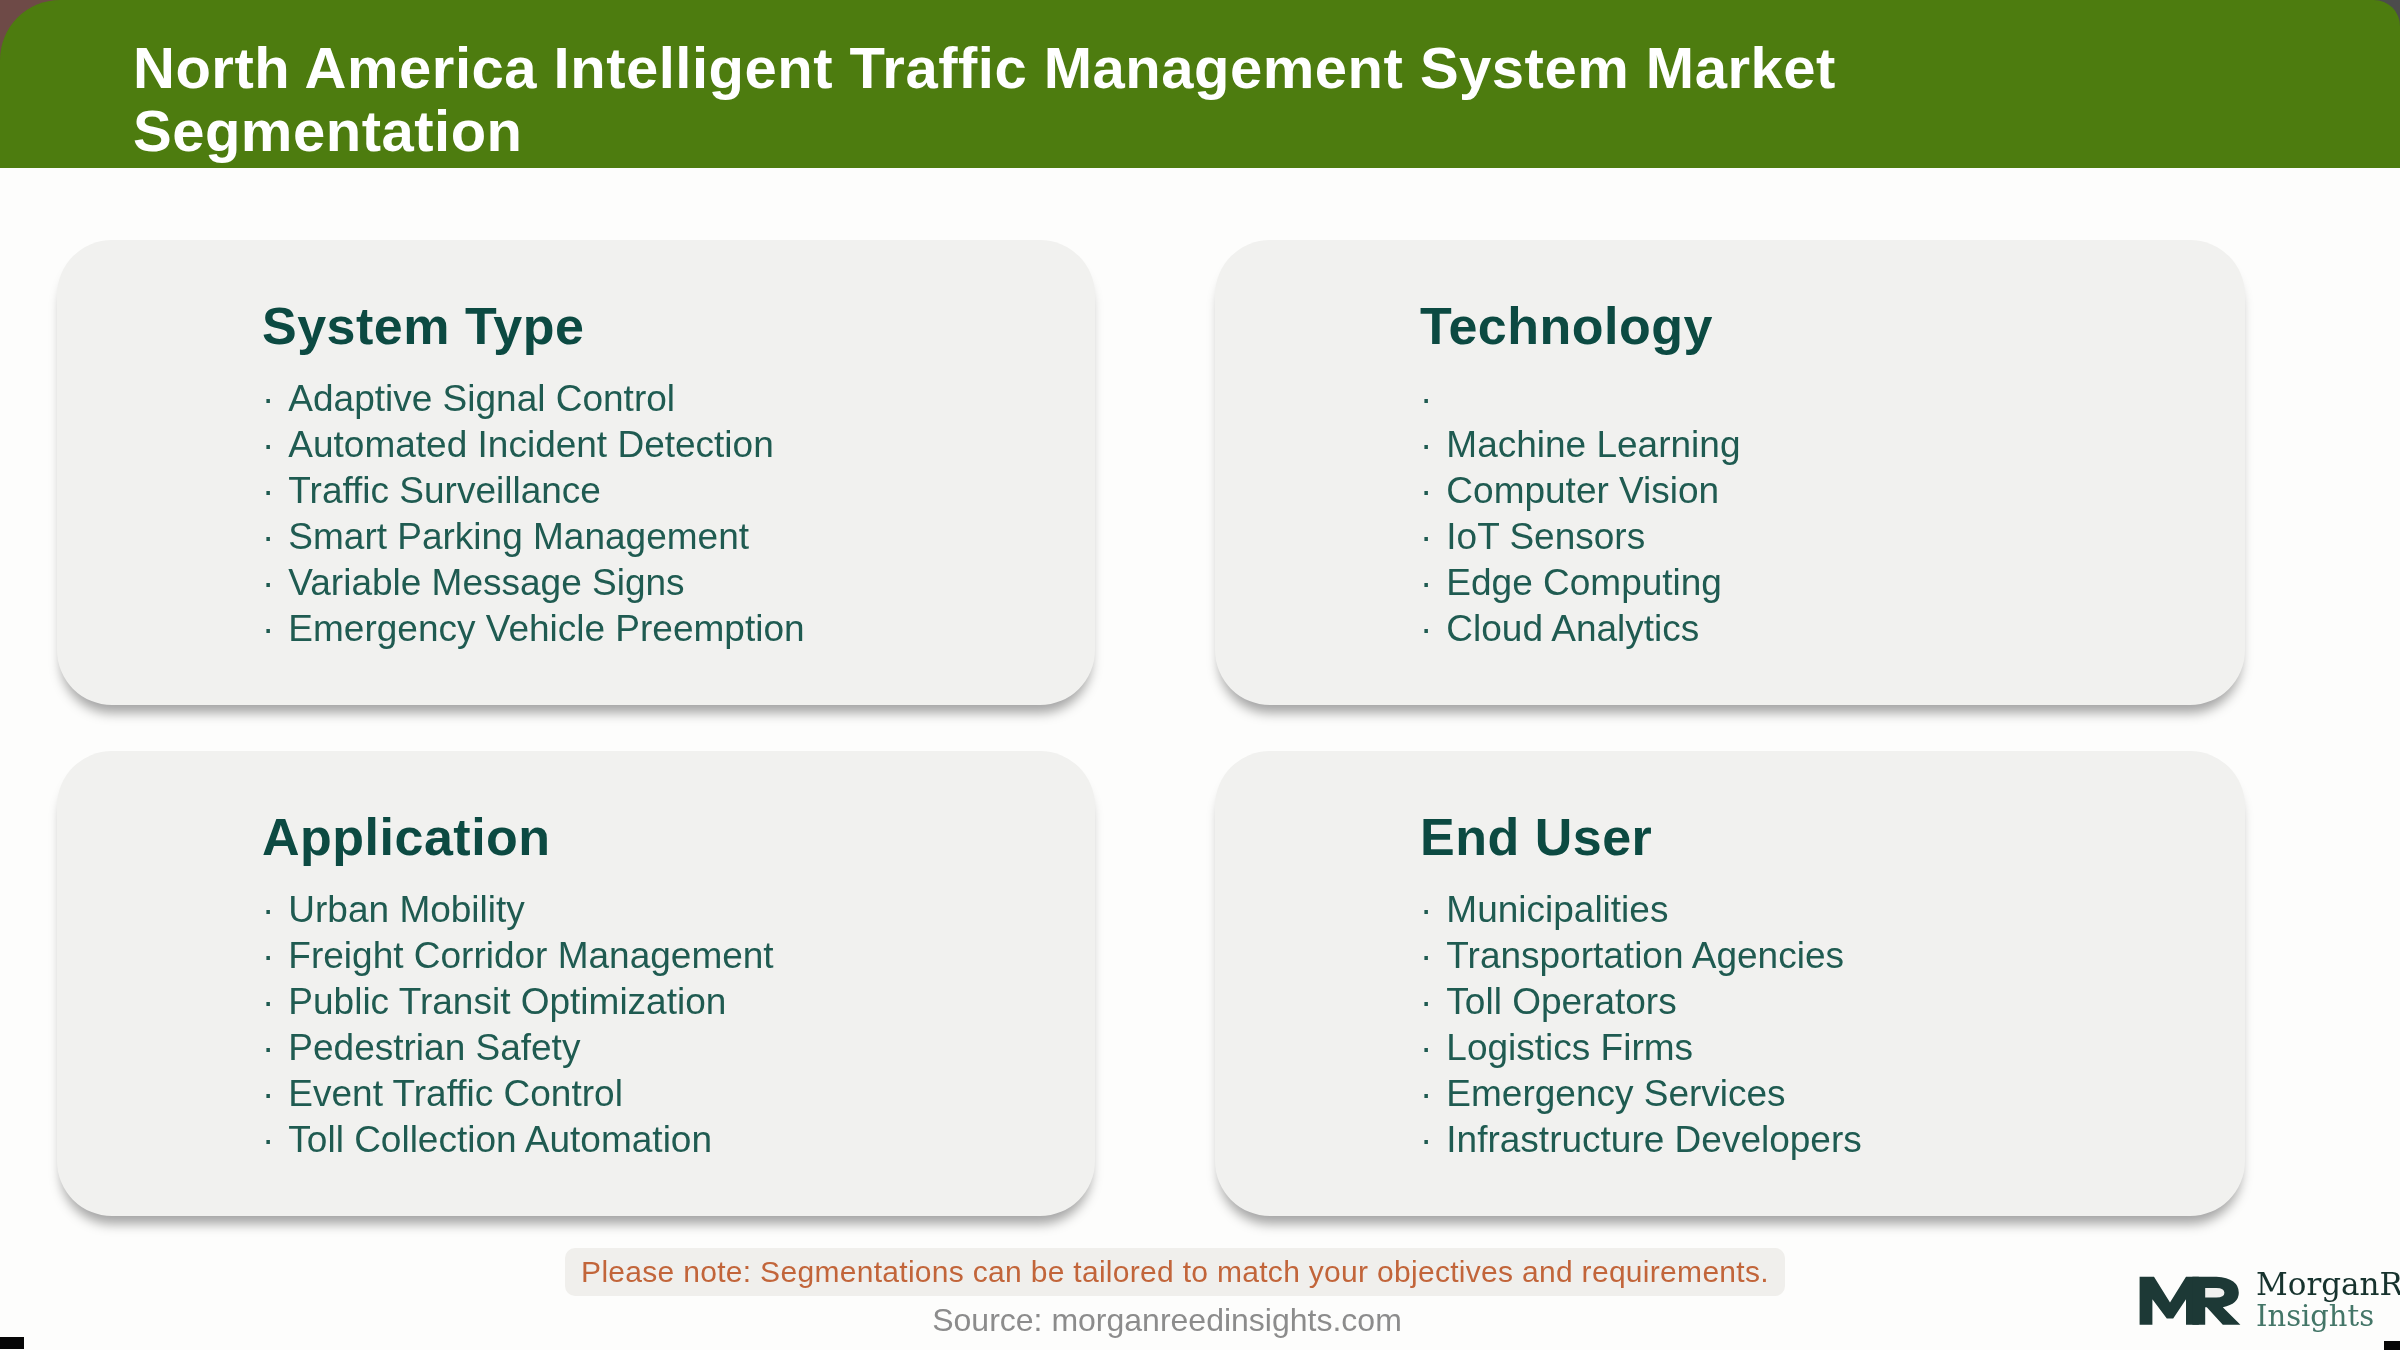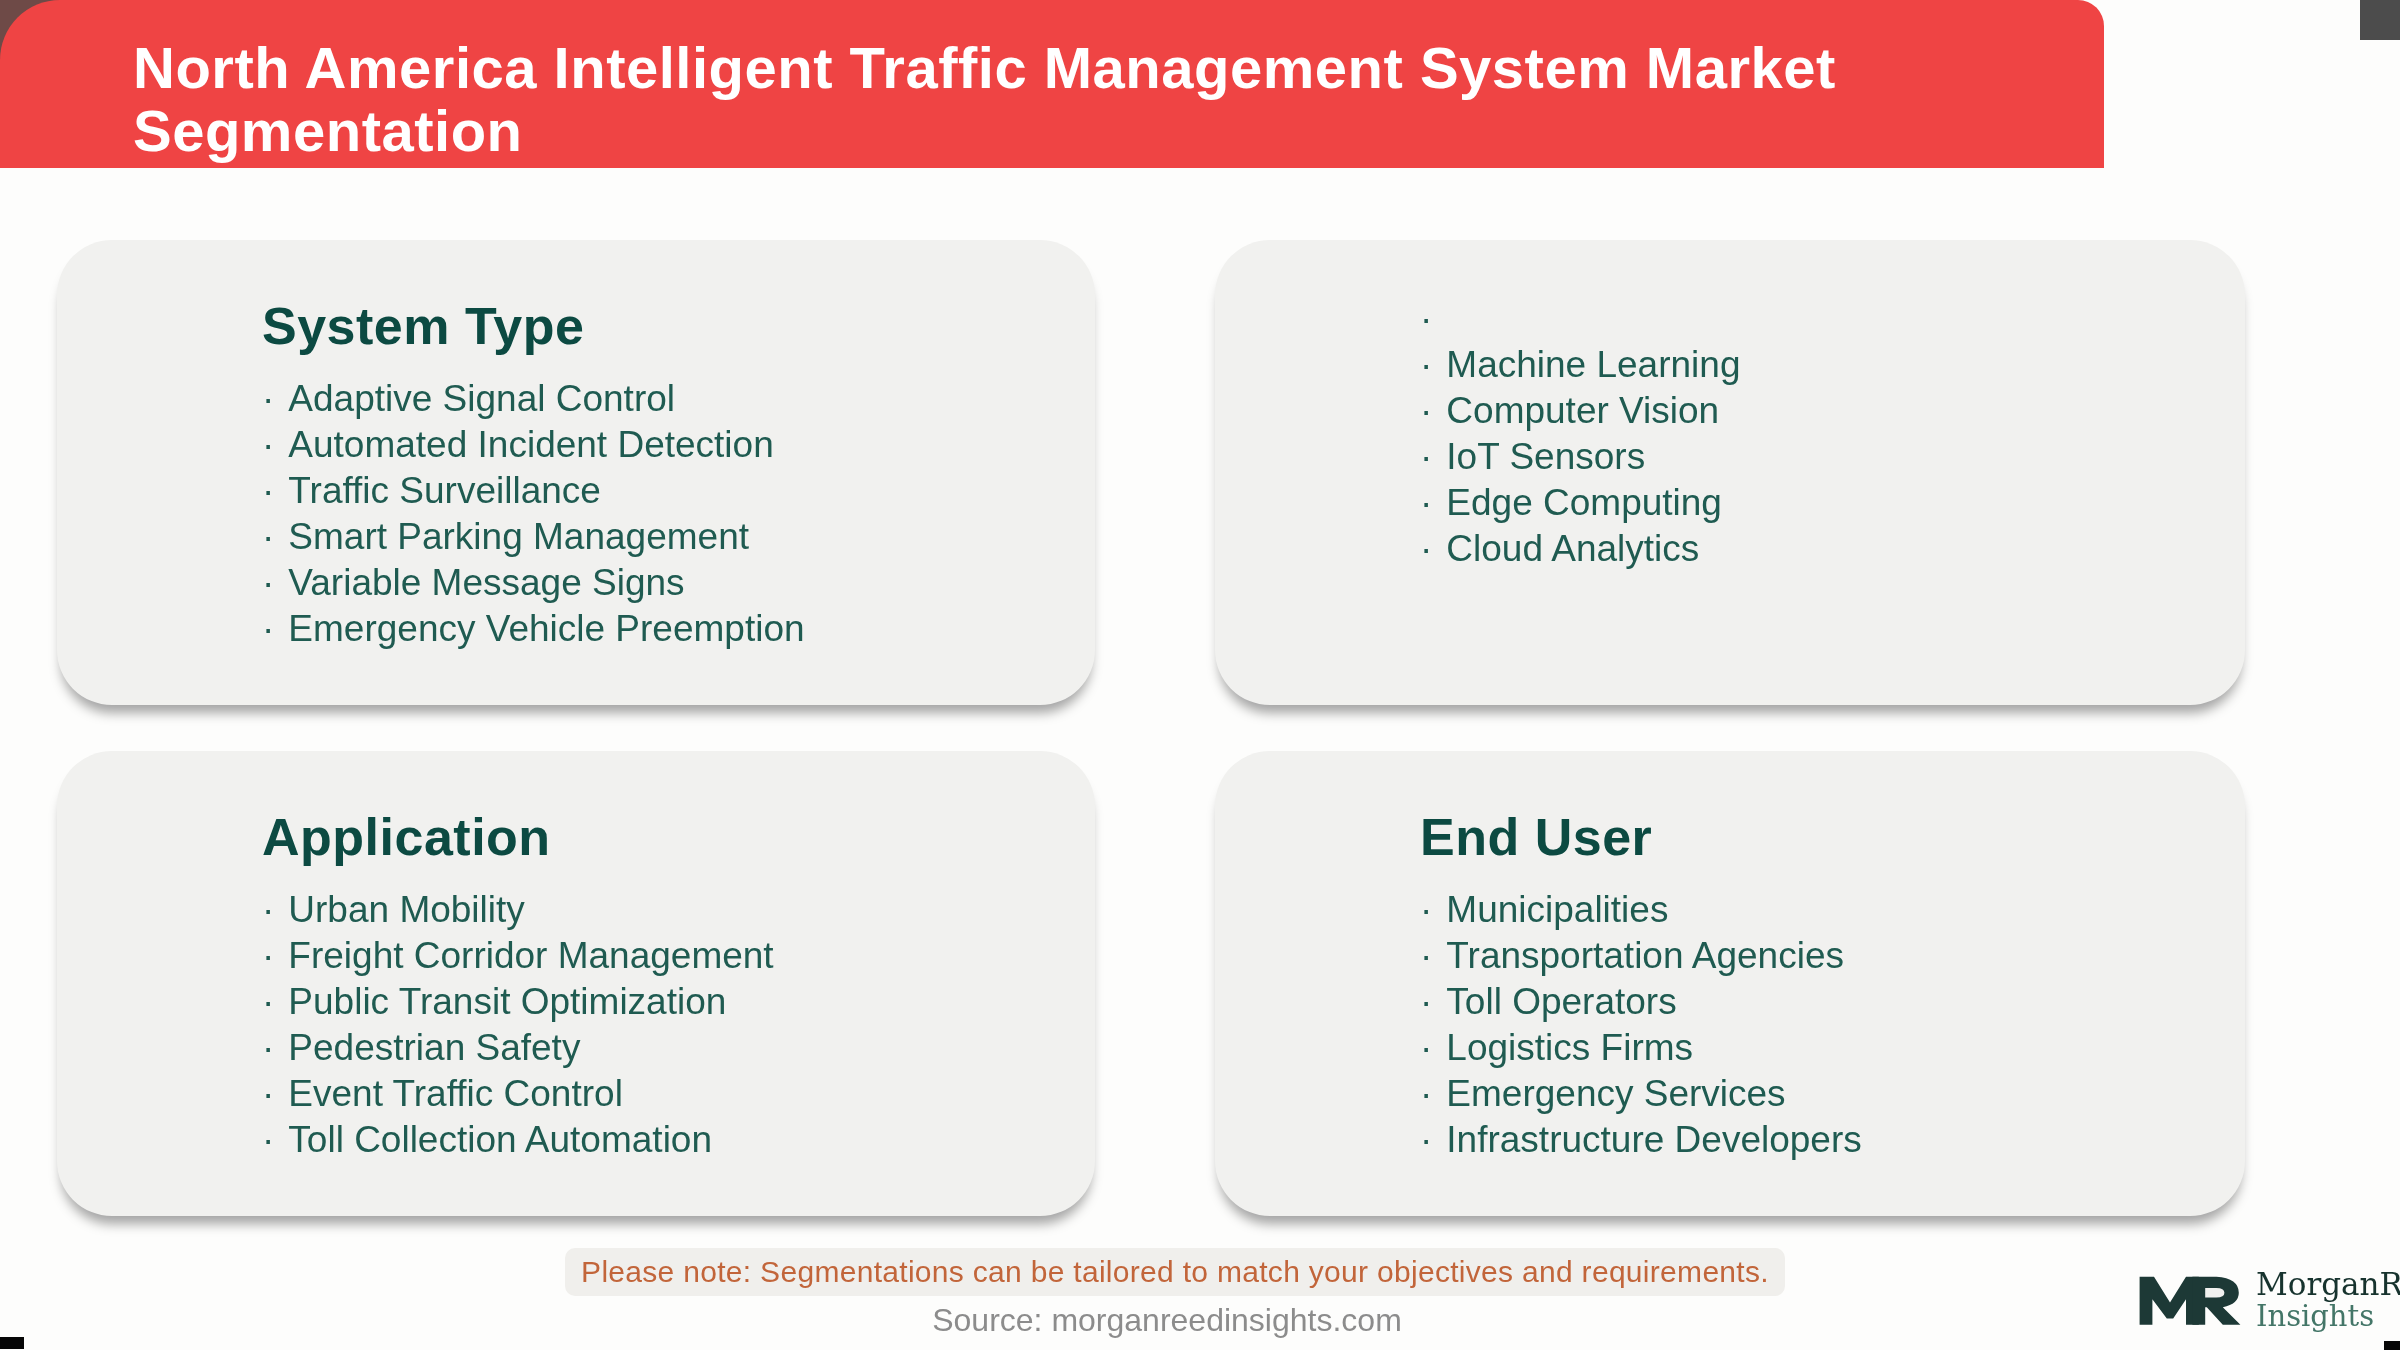--- a/index.html
+++ b/index.html
@@ -7,22 +7,22 @@
     position:relative;width:2400px;height:1350px;overflow:hidden;
     background:#fdfdfc;font-family:"Liberation Sans",sans-serif;
   }
   
   .corner-tl{position:absolute;left:0;top:0;width:92px;height:92px;background:#6e4a47;}
   .corner-tr{position:absolute;right:0;top:0;width:40px;height:40px;background:#4c4c4c;}
   .mark-bl{position:absolute;left:0;top:1337px;width:24px;height:12px;background:#060606;}
   .mark-br{position:absolute;left:2384px;top:1341px;width:16px;height:9px;background:#060606;}
 
   .header{
-    position:absolute;left:0;top:0;width:2104px;height:168px;
-    background:#ef4444;border-radius:60px 26px 0 0;
+    position:absolute;left:0;top:0;width:2400px;height:168px;
+    background:#4d7c0f;border-radius:60px 26px 0 0;
   }
   .header h1{
     margin:0;padding:36px 0 0 133px;max-width:1950px;
     font-size:58px;line-height:63px;font-weight:700;color:#ffffff;letter-spacing:0.5px;
   }
 
   .grid{
     position:absolute;left:57px;top:240px;
     display:grid;grid-template-columns:1038px 1030px;column-gap:120px;row-gap:46px;
   }
@@ -101,20 +101,21 @@
             <span>Variable Message Signs</span>
           </li>
         <li>
             <span class="bullet">·</span>
             <span>Emergency Vehicle Preemption</span>
           </li>
       </ul>
     </div>
 
     <div class="card">
+      <h2>Technology</h2>
       <ul>
         <li>
             <span class="bullet">·</span>
           </li>
         <li>
             <span class="bullet">·</span>
             <span>Machine Learning</span>
           </li>
         <li>
             <span class="bullet">·</span>

